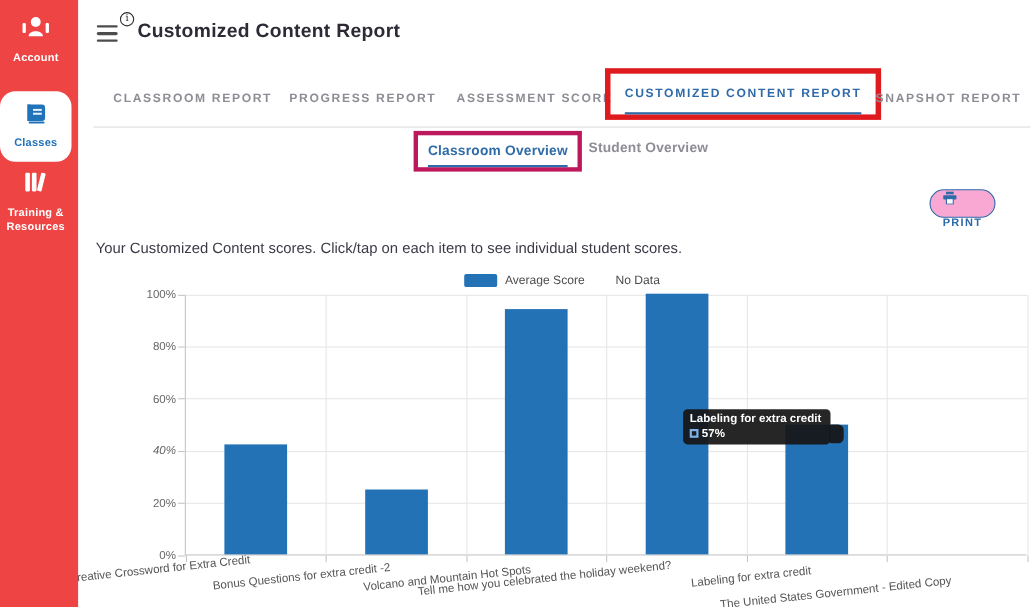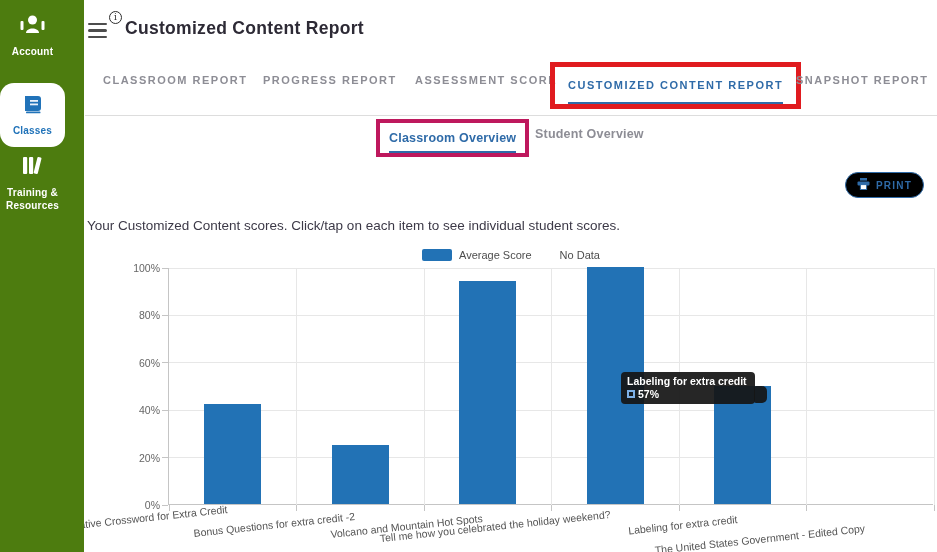--- a/index.html
+++ b/index.html
@@ -1,49 +1,49 @@
 <!DOCTYPE html>
 <html><head>
 <meta charset="utf-8">
 <style>
   * { margin:0; padding:0; box-sizing:border-box; }
   html,body { width:937px; height:552px; }
   body { font-family:"Liberation Sans", sans-serif; background:#fff; overflow:hidden; }
   #app { position:relative; width:937px; height:552px; background:#fff; overflow:hidden; }
 
   
-  .sidebar { position:absolute; left:0; top:0; width:84px; height:552px; background:#4d7c0f; z-index:20; }
+  .sidebar { position:absolute; left:0; top:0; width:71px; height:552px; background:#ef4444; z-index:20; }
   .sb-item { position:absolute; left:0; width:65px; display:flex; flex-direction:column; align-items:center; color:#fff; cursor:pointer; }
   .sb-item .sb-label { font-size:10px; font-weight:bold; text-align:center; line-height:1.25; margin-top:5px; letter-spacing:.2px; }
   .sb-account { top:12px; }
   .sb-classes { top:83px; height:64px; background:#fff; border-radius:14px; color:#2173b9; justify-content:center; }
   .sb-training { top:154px; }
 
   
   .main { position:absolute; left:65px; top:0; width:872px; height:552px; }
 
   .hamburger { position:absolute; left:23px; top:23px; width:19px; height:15px; display:flex; flex-direction:column; justify-content:space-between; cursor:pointer; }
   .hamburger span { display:block; height:2.4px; background:#4d4d4d; border-radius:2px; }
   .info-badge { position:absolute; left:44px; top:11px; width:13px; height:13px; border:1.2px solid #2e2e2e; border-radius:50%; font-family:"DejaVu Serif", serif; font-size:9px; line-height:11px; text-align:center; color:#2e2e2e; }
   .page-title { position:absolute; left:60px; top:18px; font-size:17.5px; font-weight:bold; color:#2d2a35; letter-spacing:.3px; }
 
   
-  .tab { position:absolute; top:74px; font-size:11px; font-weight:bold; letter-spacing:1.5px; color:#8d8d95; white-space:nowrap; cursor:pointer; }
+  .tab { position:absolute; top:84px; font-size:11px; font-weight:bold; letter-spacing:1.5px; color:#8d8d95; white-space:nowrap; cursor:pointer; }
   .tab-0 { left:38px; } .tab-1 { left:198px;text-align:right; } .tab-2 { left:350px; } .tab-4 { left:731px; }
   .tab-frame { position:absolute; left:485px; top:62px; border:5px solid #e01b1f; padding:8px 13px 0 13px; }
   .tab-active { position:static; display:inline-block; color:#2f6ba8; border-bottom:2px solid #2f6ba8; padding-bottom:11px; }
   .tabs-divider { position:absolute; left:20px; right:0; top:115px; height:1px; background:#ddd; }
 
   
   .subtab-frame { position:absolute; left:311px; top:119px; border:4px solid #be185d; padding:5px 9px 0 9px; }
   .subtab-active { display:inline-block; font-size:12.5px; font-weight:bold; color:#2f6ba8; border-bottom:2px solid #2f6ba8; padding-bottom:6px; letter-spacing:.2px; cursor:pointer; }
   .subtab { position:absolute; left:470px; top:127px; font-size:12.5px; font-weight:bold; color:#8d8d95; letter-spacing:.2px; cursor:pointer; }
 
   
-  .print-btn { position:absolute; left:780px; top:172px; height:26px; padding:0 11px; border:1px solid #2f6ba8; border-radius:13px; background:#000000; display:flex; align-items:center; gap:6px; cursor:pointer; }
+  .print-btn { position:absolute; left:780px; top:172px; height:26px; padding:0 11px; border:1px solid #2f6ba8; border-radius:13px; background:#f9a8d4; display:flex; gap:6px; cursor:pointer;flex-direction:column; }
   .print-btn .print-label { font-size:10px; font-weight:bold; letter-spacing:1.2px; color:#2f6ba8; }
 
   .description { position:absolute; left:22px; top:218px; font-size:13.5px; color:#3c3947; }
 
   
   .legend { position:absolute; left:357px; top:249px; display:flex; align-items:center; gap:28px; }
   .legend-item { display:flex; align-items:flex-start; gap:7px; cursor:pointer; }
   .legend-swatch { width:30px; height:12px; border-radius:2px; }
   .legend-label { font-size:11px; color:#4d4d4d; }
 
@@ -161,21 +161,21 @@
           <span class="tooltip-value">57%</span>
         </div>
       </div>
     <div class="ytick" style="top: 236.5px;"></div>
         <div class="ylabel" style="top: 231px;">0%</div>
         <div class="gridline-h" style="top: 189.1px;"></div>
         <div class="ytick" style="top: 189.1px;"></div>
         <div class="ylabel" style="top: 183.6px;">20%</div>
         <div class="gridline-h" style="top: 141.7px;"></div>
         <div class="ytick" style="top: 141.7px;"></div>
-        <div class="ylabel" style="top: 136.2px;">40%</div>
+        <div class="ylabel" style="top: 136.2px; font-style: italic;">40%</div>
         <div class="gridline-h" style="top: 94.3px;"></div>
         <div class="ytick" style="top: 94.3px;"></div>
         <div class="ylabel" style="top: 88.8px;">60%</div>
         <div class="gridline-h" style="top: 46.9px;"></div>
         <div class="ytick" style="top: 46.9px;"></div>
         <div class="ylabel" style="top: 41.4px;">80%</div>
         <div class="gridline-h" style="top: -0.5px;"></div>
         <div class="ytick" style="top: -0.5px;"></div>
         <div class="ylabel" style="top: -6px;">100%</div>
         <div class="xtick" style="left: -0.5px;"></div>

